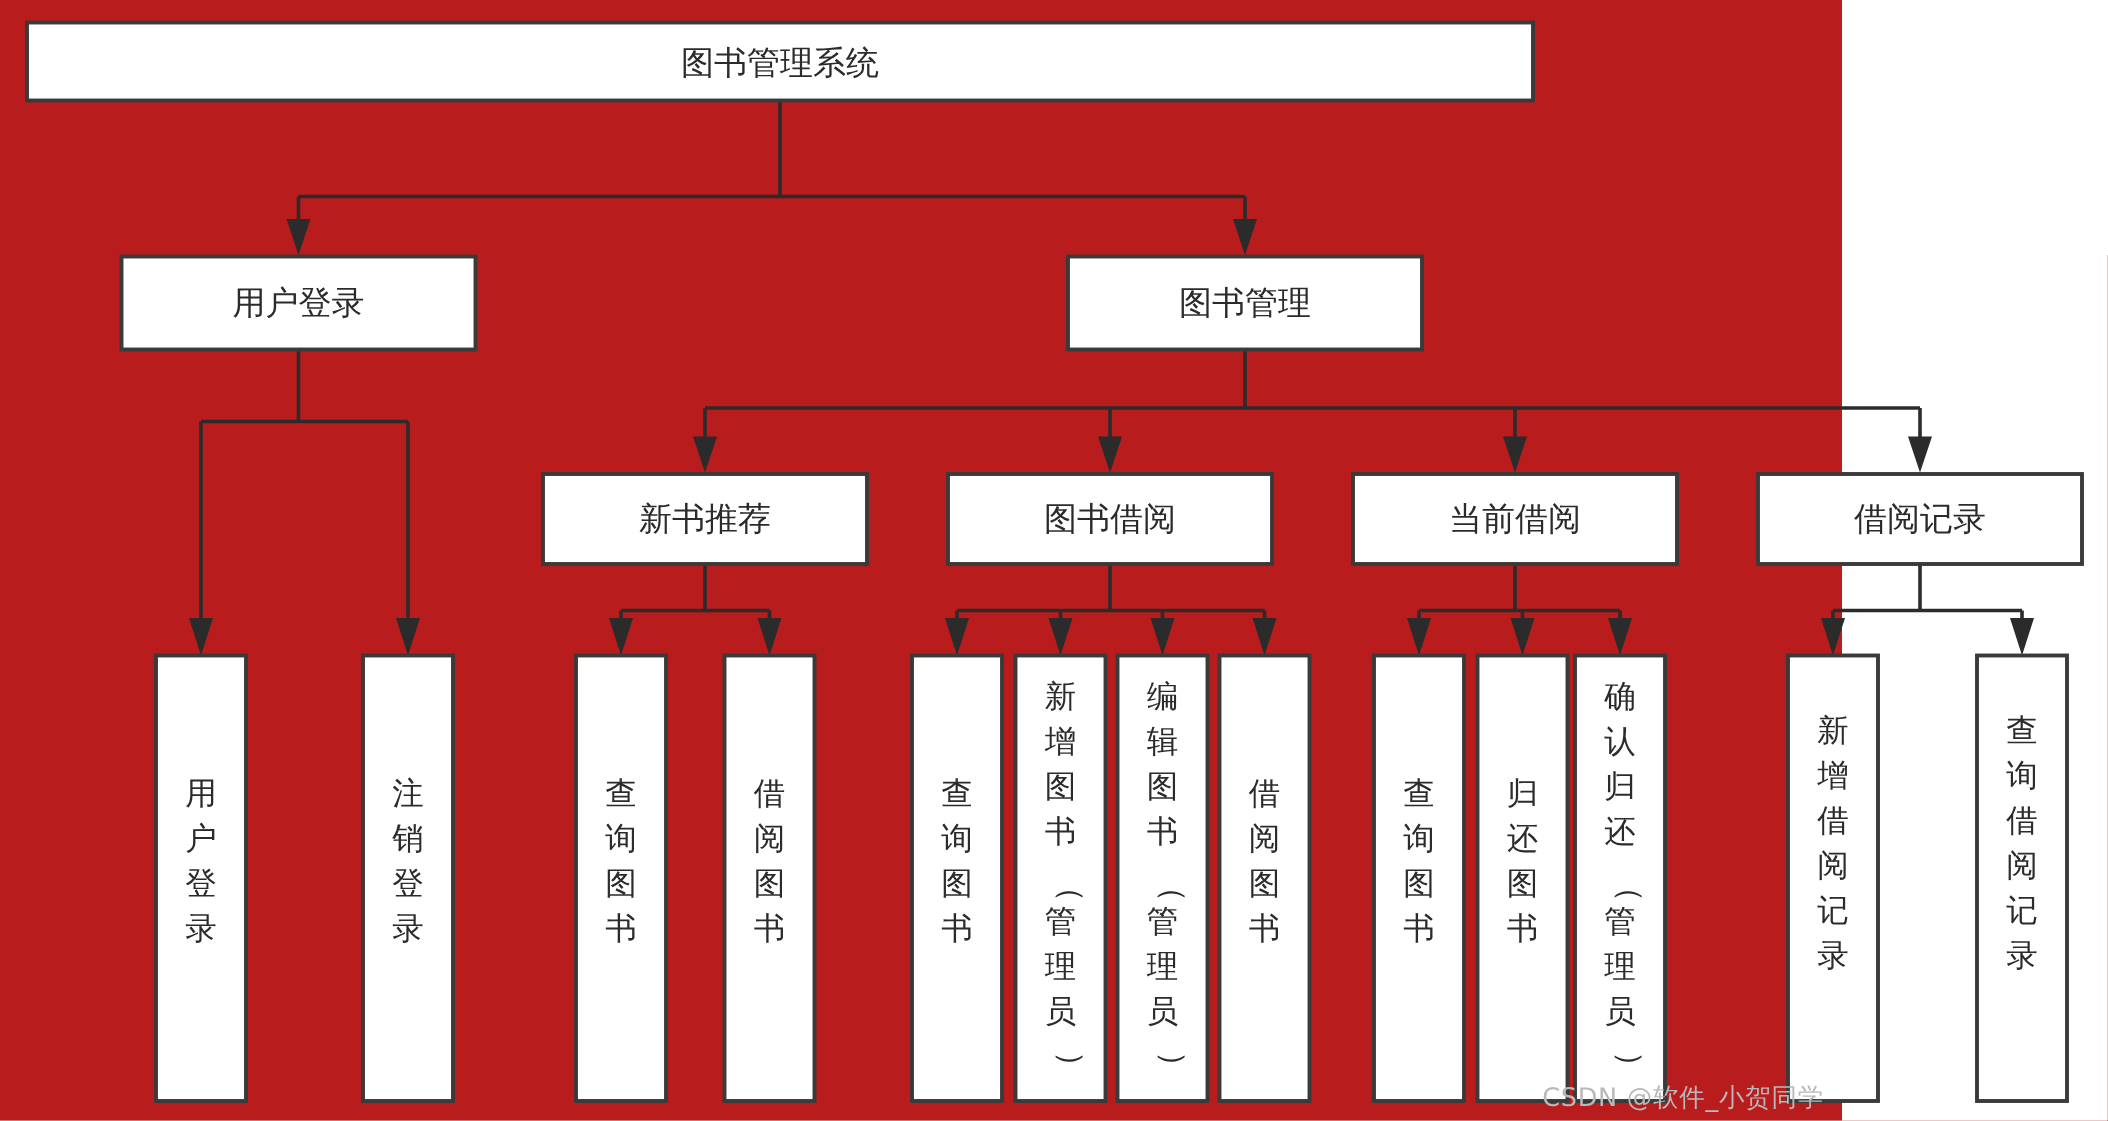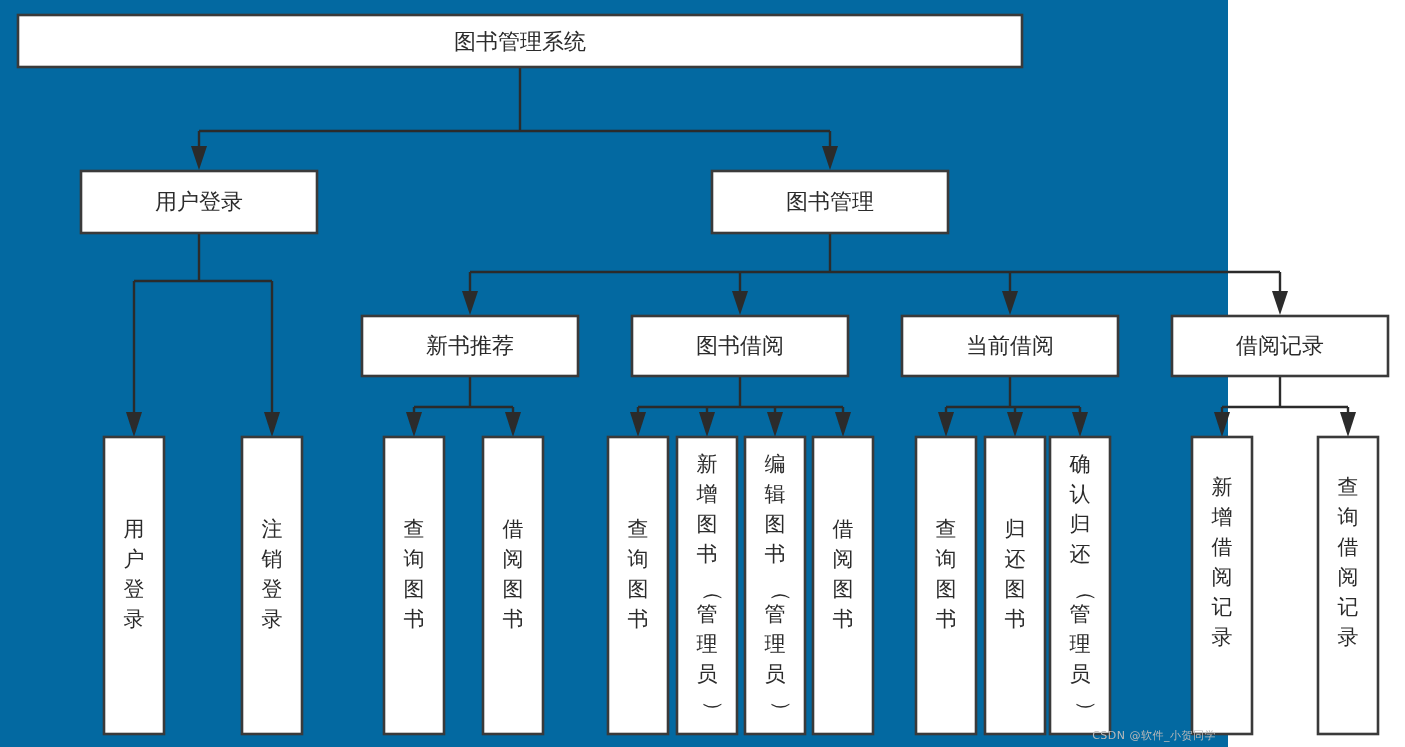--- a/index.html
+++ b/index.html
@@ -12,21 +12,21 @@
     width: 1405px;
     height: 747px;
     font-family: "DejaVu Sans", "Liberation Sans", sans-serif;
     overflow: hidden;
     position: relative;
   }
   #diagram-root {
     position: relative;
     width: 1228px;
     height: 747px;
-    background: #0369a1;
+    background: #b91c1c;
   }
   svg#flowchart {
     position: absolute;
     top: 0;
     left: 0;
     width: 1405px;
     height: 747px;
     display: block;
   }
   .node-rect {
@@ -54,21 +54,21 @@
   }
   .arrow-head {
     fill: #2b2b2b;
     stroke: none;
   }
   .watermark-text {
     position: absolute;
     right: 12px;
     bottom: 4px;
     font-family: "DejaVu Sans", "Liberation Sans", sans-serif;
-    font-size: 11px;
+    font-size: 17px;
     color: #b9b9b9;
     letter-spacing: 0.5px;
     white-space: nowrap;
     user-select: none;
   }
 </style>
 </head>
 <body>
 
 <div id="diagram-root">

